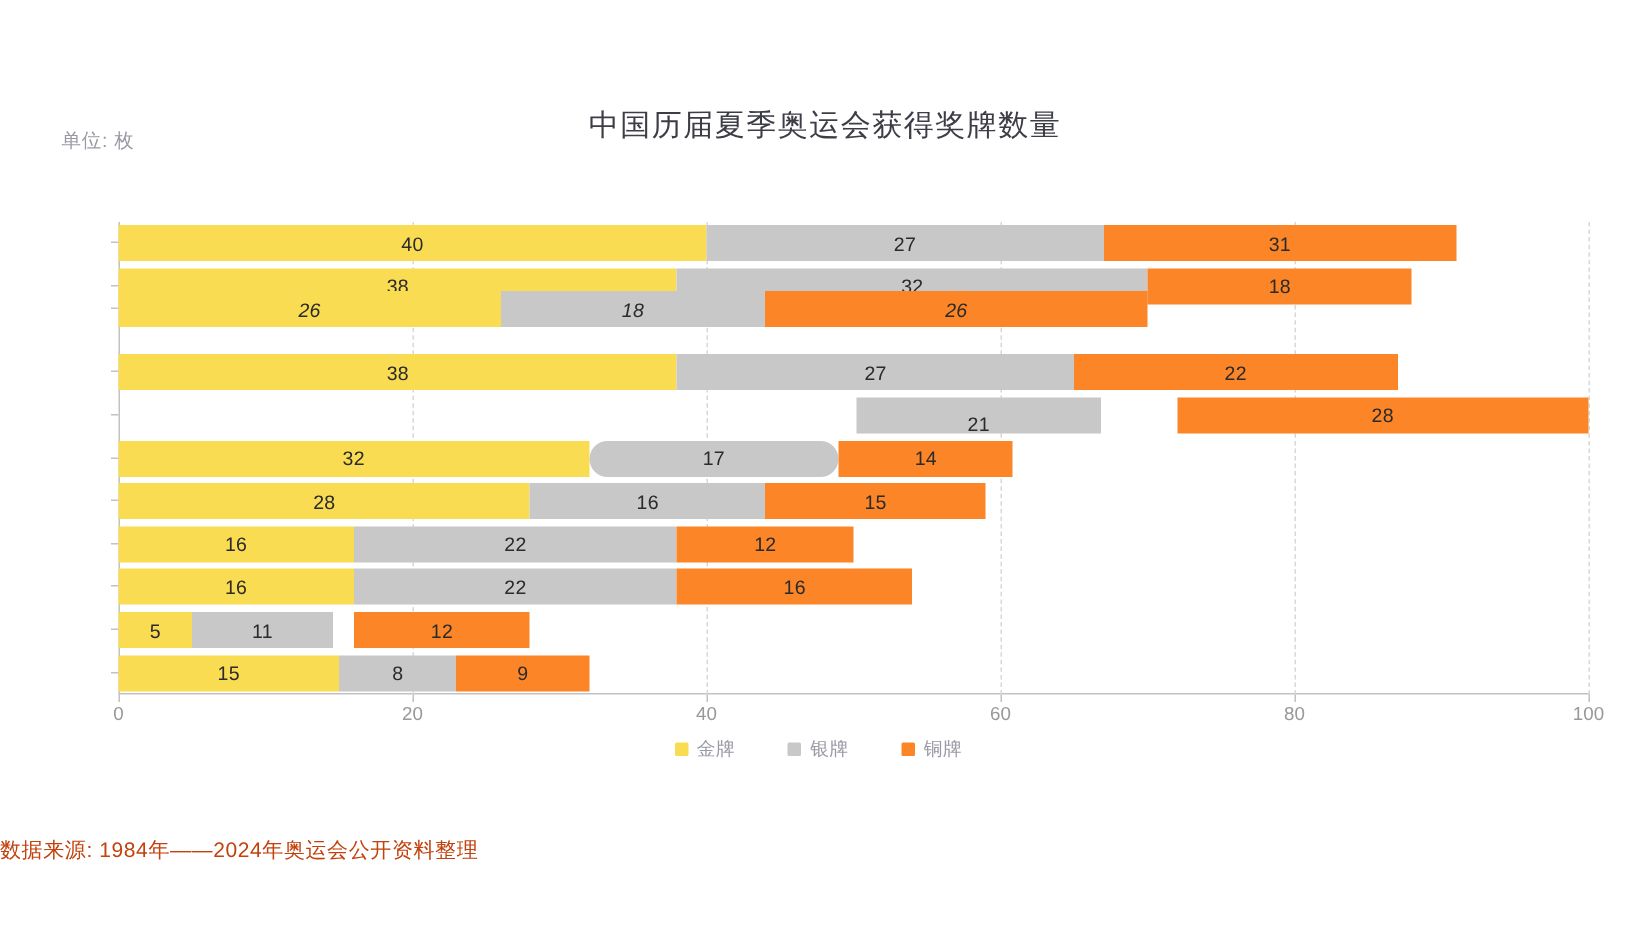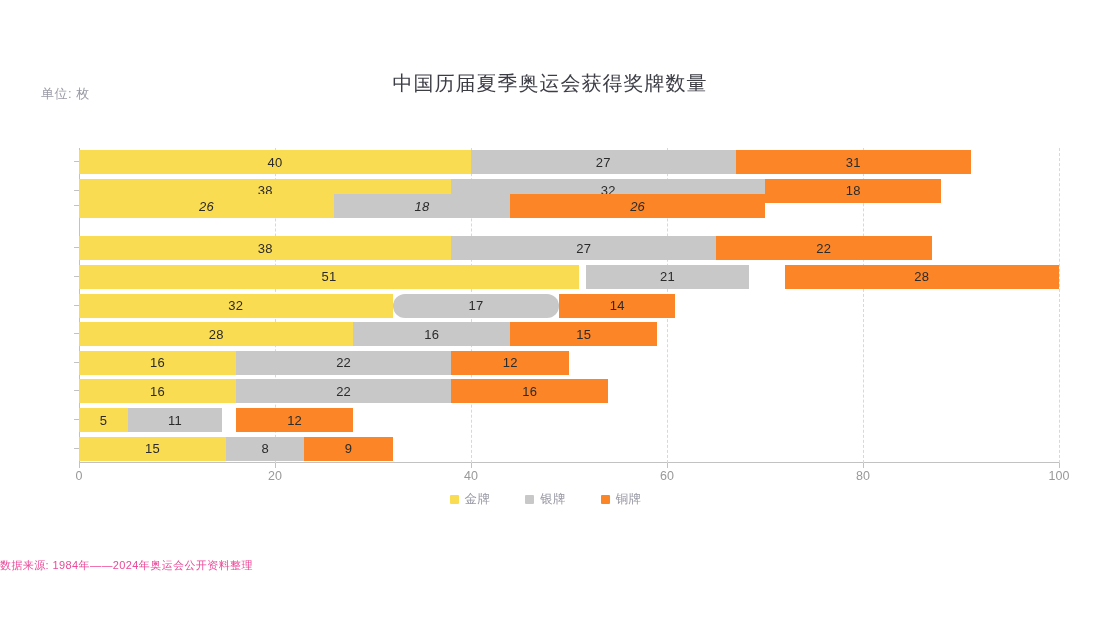--- a/index.html
+++ b/index.html
@@ -145,22 +145,22 @@
     color: #9a9aa6;
     letter-spacing: 0.3px;
     white-space: nowrap;
   }
 
   
   #source-note {
     position: absolute;
     left: 0px;
     top: 558px;
-    font-size: 11px;
-    color: #ec4899;
+    font-size: 14px;
+    color: #c2410c;
     letter-spacing: 0.4px;
     white-space: nowrap;
   }
 </style>
 </head>
 <body>
 
 <div id="unit-note">单位: 枚</div>
 
 <div id="chart-title">中国历届夏季奥运会获得奖牌数量</div>
@@ -217,24 +217,21 @@
       </div>
       <div class="seg" style="left: 372.4px; width: 264.6px; background: rgb(200, 200, 200);">
         <span class="seg-label">27</span>
       </div>
       <div class="seg" style="left: 637px; width: 215.6px; background: rgb(251, 133, 39);">
         <span class="seg-label">22</span>
       </div>
     </div>
     <div class="row" style="top: 116.864px;">
       <div class="tick-y"></div>
-      <div class="seg" style="left: 0px; width: 499.8px; background: rgb(250, 220, 82);">
-        <span class="seg-label">51</span>
-      </div>
-      <div class="seg" style="left: 507px; width: 163px; background: rgb(200, 200, 200);">
+      <div class="seg" style="left: 492px; width: 163px; background: rgb(200, 200, 200); align-items: flex-end;">
         <span class="seg-label">21</span>
       </div>
       <div class="seg" style="left: 705.6px; width: 274.4px; background: rgb(251, 133, 39);">
         <span class="seg-label">28</span>
       </div>
     </div>
     <div class="row" style="top: 145.5px;">
       <div class="tick-y"></div>
       <div class="seg" style="left: 0px; width: 313.6px; background: rgb(250, 220, 82);">
         <span class="seg-label">32</span>

